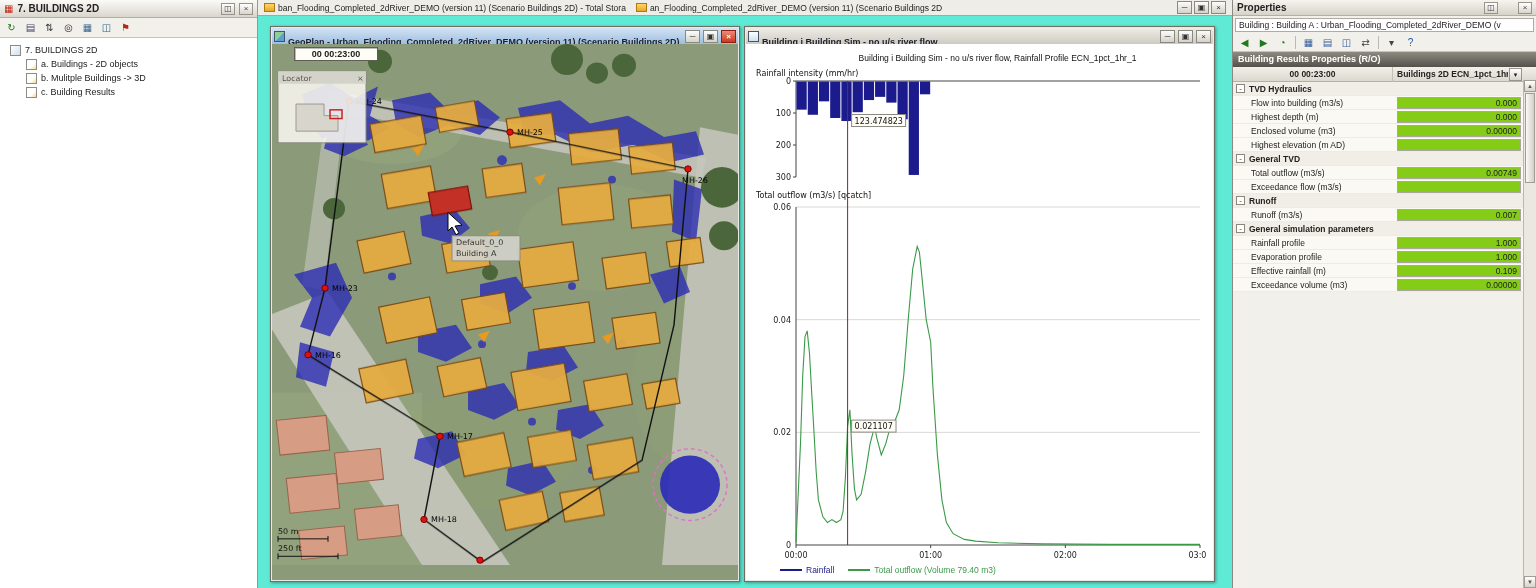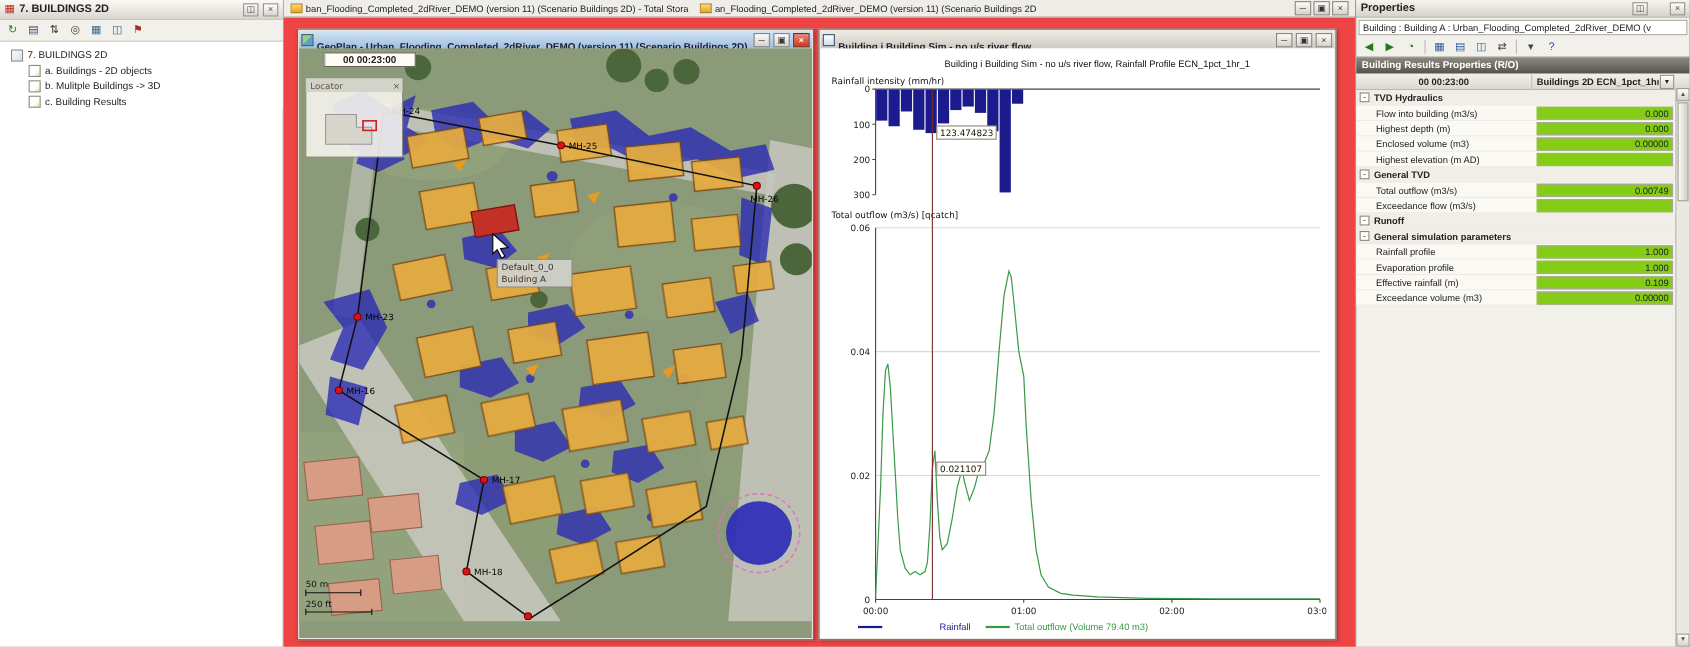--- a/index.html
+++ b/index.html
@@ -16,21 +16,21 @@
   .lp-toolbar{height:20px;display:flex;align-items:center;gap:2px;padding:1px 3px;background:#f2f0ea;border-bottom:1px solid #c6c4ba;}
   .tbtn{width:17px;height:15px;font-size:10px;line-height:14px;text-align:center;border:1px solid transparent;}
   .tsep{width:1px;height:13px;background:#bcbab0;margin:0 2px;}
   .tree{padding-top:5px;background:#fff;}
   .tree-item{height:14px;display:flex;align-items:center;font-size:9px;padding-left:10px;white-space:nowrap;}
   .tree-item.child{padding-left:26px;}
   .ticon{display:inline-block;width:11px;height:11px;margin-right:4px;border:1px solid #8d8b82;background:linear-gradient(135deg,#ffffff,#cfe0f0);}
   .ticon.doc{background:linear-gradient(135deg,#ffffff 60%,#f3d98a);}
 
   
-  .mdi{position:absolute;left:258px;top:0;width:974px;height:588px;background:#ef4444;}
+  .mdi{position:absolute;left:258px;top:0;width:974px;height:588px;background:#5eead4;}
   .mdi-strip{position:absolute;left:0;top:0;right:0;height:16px;background:#efede7;border-bottom:1px solid #a8a6a0;display:flex;align-items:center;gap:10px;padding:0 6px;}
   .mdi-tab{display:flex;align-items:center;gap:3px;font-size:8.5px;white-space:nowrap;overflow:hidden;}
   .tab-icon{display:inline-block;width:11px;height:9px;border:1px solid #b07810;background:linear-gradient(#ffd76a,#e8a820);}
   .mdi-spacer{flex:1;}
   .mdi-winbtns{display:flex;gap:2px;}
 
   
   .win{position:absolute;background:#ece9e2;border:1px solid #6f6d64;box-shadow:1px 1px 3px rgba(0,0,0,.35);}
   .win-tb{position:absolute;left:1px;top:1px;right:1px;height:16px;display:flex;align-items:center;gap:3px;padding:0 2px;}
   .win-tb.active{background:linear-gradient(#d3e3f4,#9dbfdf);}
@@ -342,21 +342,21 @@
             <path d="M42.0,475.2L46.5,376.6L48.7,309.0L51.0,269.6L53.2,263.9L55.5,286.5L57.7,325.9L60.0,365.3L62.2,404.8L64.4,432.9L68.9,449.8L73.4,455.5L77.9,452.6L82.4,455.5L86.9,452.6L89.1,444.2L91.4,410.4L93.6,359.1L95.9,342.8L98.1,387.9L100.4,421.7L102.6,432.9L107.1,427.3L111.6,404.8L116.1,376.6L120.6,359.7L122.8,371.0L127.3,387.9L131.8,376.6L136.3,359.7L140.8,354.1L145.2,342.8L149.7,309.0L154.2,252.7L158.7,202.0L163.2,179.4L165.4,185.1L167.7,207.6L172.2,252.7L176.7,275.2L178.9,320.3L183.4,387.9L187.9,432.9L192.4,455.5L199.1,466.7L210.3,472.4L221.6,474.1L244.0,475.7L288.9,476.9L356.2,477.4L446.0,477.4" fill="none" stroke="#3a9a48" stroke-width="1.1"></path>
             <line x1="93.62222222222222" y1="14" x2="93.62222222222222" y2="478" stroke="#7a2a2a"></line>
             <rect x="97.62222222222222" y="47.511943360000004" width="54" height="12" fill="#fffef6" stroke="#8a8a82"></rect>
             <text x="100.62222222222222" y="56.511943360000004" text-anchor="start" font-size="8" fill="#111">123.474823</text>
             <rect x="97.62222222222222" y="353.09723333333335" width="44.4" height="12" fill="#fffef6" stroke="#8a8a82"></rect>
             <text x="100.62222222222222" y="362.09723333333335" text-anchor="start" font-size="8" fill="#111">0.021107</text>
           </svg>
         <div class="legend" id="legend">
             <span class="lg-item">
               <span class="lg-line" style="background: rgb(27, 27, 142);"></span>
-              <span style="color: rgb(27, 27, 142); margin-left: 48px;">Rainfall</span>
+              <span style="color: rgb(27, 27, 142);">Rainfall</span>
             </span>
             <span class="lg-item">
               <span class="lg-line" style="background: rgb(58, 154, 72);"></span>
               <span style="color: rgb(58, 154, 72);">Total outflow (Volume 79.40 m3)</span>
             </span>
           </div>
       </div>
     </div>
   </div>
 
@@ -416,20 +416,24 @@
           <span class="pvalue">0.00749</span>
         </div>
         <div class="prow item">
           <span class="plabel">Exceedance flow (m3/s)</span>
           <span class="pvalue"></span>
         </div>
         <div class="prow group">
           <span class="collapse">-</span>
           <span class="glabel">Runoff</span>
         </div>
+        <div class="prow item">
+          <span class="plabel">Runoff (m3/s)</span>
+          <span class="pvalue">0.007</span>
+        </div>
         <div class="prow group">
           <span class="collapse">-</span>
           <span class="glabel">General simulation parameters</span>
         </div>
         <div class="prow item">
           <span class="plabel">Rainfall profile</span>
           <span class="pvalue">1.000</span>
         </div>
         <div class="prow item">
           <span class="plabel">Evaporation profile</span>

